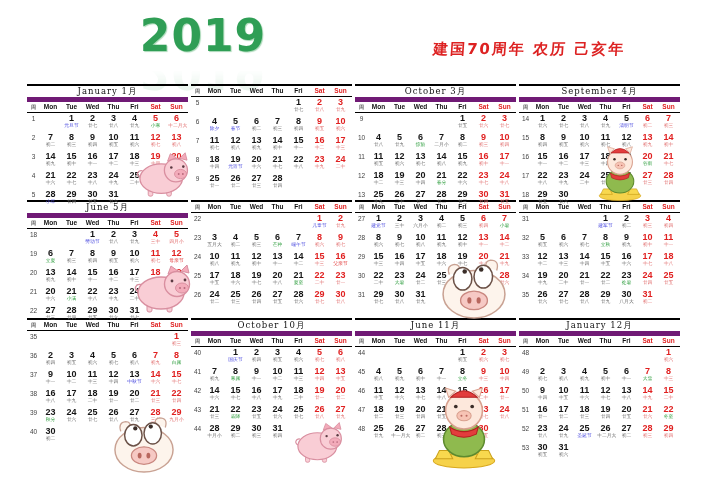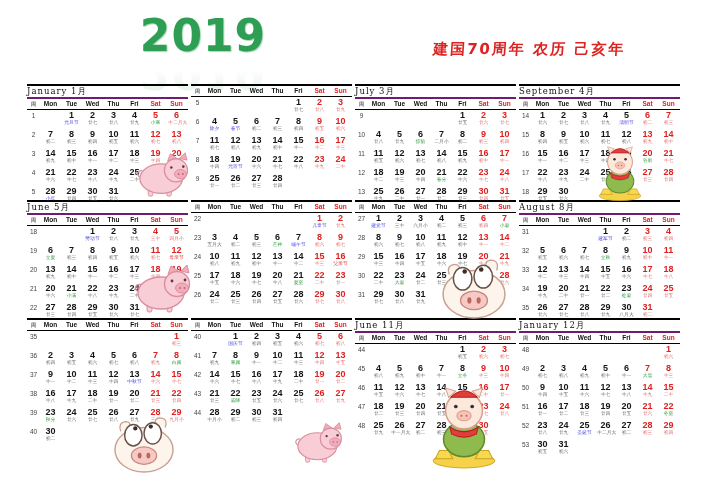--- a/index.html
+++ b/index.html
@@ -13,22 +13,22 @@
         color:#2f9e55;letter-spacing:1px;transform:scaleY(-1);opacity:.18;margin-top:-8px;
         -webkit-mask-image:linear-gradient(rgba(0,0,0,.7),transparent 55%);
         mask-image:linear-gradient(rgba(0,0,0,.7),transparent 55%);}
   
   #subtitle{position:absolute;left:433px;top:40px;color:#dd2222;font-size:15px;font-weight:bold;
         letter-spacing:2px;font-family:"DejaVu Sans",sans-serif;transform:skewX(-4deg);}
   
   #months{position:absolute;left:27px;top:84px;display:grid;
         grid-template-columns:repeat(4,164px);grid-template-rows:116px 118px auto;}
   .month{width:161px;border-top:2px solid #000;}
-  .mtitle{height:11px;line-height:11px;font-family:"DejaVu Serif","Liberation Serif",serif;
-        font-size:8.5px;letter-spacing:1px;border-bottom:2px solid #701a75;color:#111;}
+  .mtitle{height:11px;line-height:11px;text-align:center;font-family:"DejaVu Serif","Liberation Serif",serif;
+        font-size:8.5px;letter-spacing:1px;border-bottom:5px solid #701a75;color:#111;}
   .mhead{display:grid;grid-template-columns:13px repeat(7,21px);border-bottom:1px solid #000;
         height:10px;align-items:center;}
   .mhead span{font-size:6.5px;font-weight:bold;text-align:center;color:#111;line-height:10px;}
   .mhead span.zh{font-size:5.5px;font-weight:normal;}
   .mhead span.we{color:#e02020;}
   .mrow{display:grid;grid-template-columns:13px repeat(7,21px);height:19px;}
   .wk{font-size:6.5px;color:#444;text-align:center;padding-top:2px;}
   .dc{text-align:center;line-height:1;}
   .dn{display:block;font-size:9px;font-weight:bold;color:#151515;padding-top:1px;}
   .dn.we{color:#e02020;}
@@ -346,21 +346,21 @@
           <span class="dc">
             <span class="dn">28</span>
             <span class="lb">廿四</span>
           </span>
           <span class="dc"></span>
           <span class="dc"></span>
           <span class="dc"></span>
         </div>
       </div>
       <div class="month">
-        <div class="mtitle">July 3月</div>
+        <div class="mtitle">October 3月</div>
         <div class="mhead">
           <span class="zh">周</span>
           <span>Mon</span>
           <span>Tue</span>
           <span>Wed</span>
           <span>Thu</span>
           <span>Fri</span>
           <span class="we">Sat</span>
           <span class="we">Sun</span>
         </div>
@@ -1118,21 +1118,20 @@
             <span class="dn">31</span>
             <span class="lb">廿九</span>
           </span>
           <span class="dc"></span>
           <span class="dc"></span>
           <span class="dc"></span>
           <span class="dc"></span>
         </div>
       </div>
       <div class="month">
-        <div class="mtitle">August 8月</div>
         <div class="mhead">
           <span class="zh">周</span>
           <span>Mon</span>
           <span>Tue</span>
           <span>Wed</span>
           <span>Thu</span>
           <span>Fri</span>
           <span class="we">Sat</span>
           <span class="we">Sun</span>
         </div>
@@ -1436,20 +1435,21 @@
           </span>
           <span class="dc"></span>
           <span class="dc"></span>
           <span class="dc"></span>
           <span class="dc"></span>
           <span class="dc"></span>
           <span class="dc"></span>
         </div>
       </div>
       <div class="month">
+        <div class="mtitle">October 10月</div>
         <div class="mhead">
           <span class="zh">周</span>
           <span>Mon</span>
           <span>Tue</span>
           <span>Wed</span>
           <span>Thu</span>
           <span>Fri</span>
           <span class="we">Sat</span>
           <span class="we">Sun</span>
         </div>

